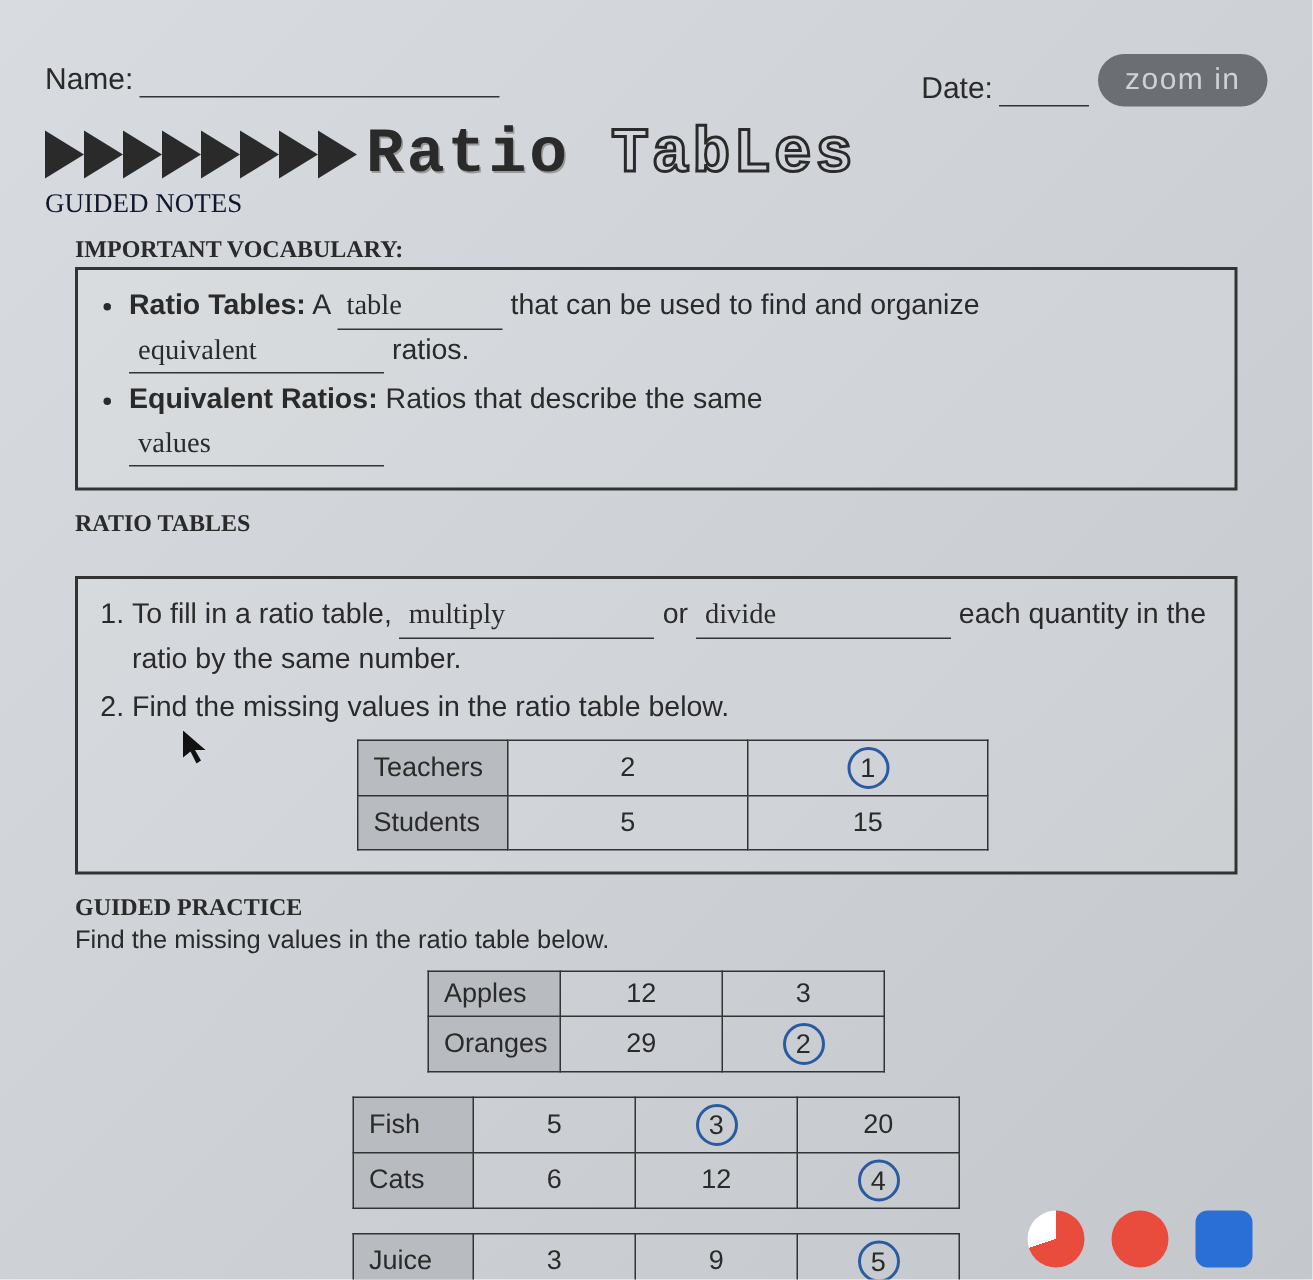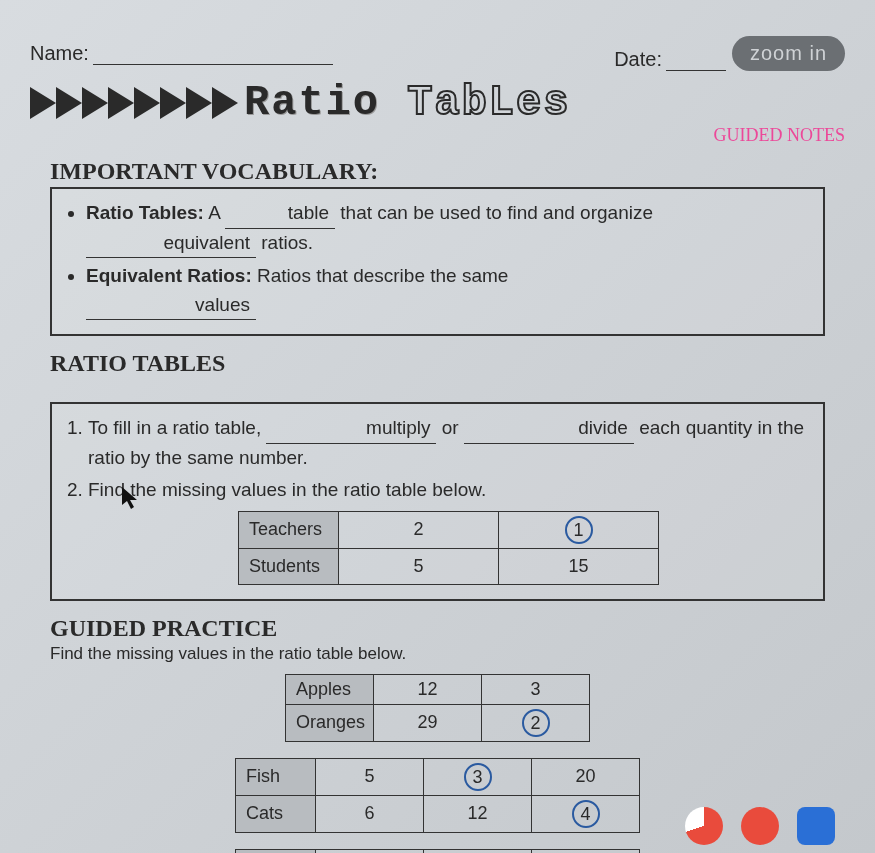--- a/index.html
+++ b/index.html
@@ -26,30 +26,30 @@
     border-left:26px solid #2a2a2a; margin-right:-2px;
   }
   .title-text {
     font-family: "Courier New", monospace; font-weight: bold; font-size: 42px;
     letter-spacing: 2px; margin-left:6px; color:#2a2a2a;
     text-shadow: 1px 1px 0 #999;
   }
   .title-text .outline {
     -webkit-text-stroke: 2px #2a2a2a; color: transparent; text-shadow:none;
   }
-  .subtitle { text-align:right; font-size:18px; color:#ec4899; font-family:"Comic Sans MS","Segoe Script",cursive; margin-top:-2px; margin-bottom:12px;}
-  .section-head { font-family:"Comic Sans MS","Segoe Script",cursive; font-size:24px; font-weight:bold; color:#2a2a2a; margin:8px 0 2px 20px;}
+  .subtitle { font-size:18px; color:#0f172a; font-family:"Comic Sans MS","Segoe Script",cursive; margin-top:-2px; margin-bottom:12px;}
+  .section-head { font-family:"Comic Sans MS","Segoe Script",cursive; font-size:16px; font-weight:bold; color:#2a2a2a; margin:8px 0 2px 20px;}
   .box {
     border:2px solid #333; margin:0 20px 14px 20px; padding:10px 14px;
     background: rgba(255,255,255,0.08);
     font-size:19px; font-family:"Trebuchet MS",Arial,sans-serif;
   }
   ul.vocab { list-style: disc; padding-left: 20px; }
   ul.vocab li { margin-bottom:4px; line-height:1.5; }
-  .blank { display:inline-block; border-bottom:1.5px solid #333; text-align:right; min-width:110px; padding:0 6px; font-family:Liberation Sans, sans-serif;}
+  .blank { display:inline-block; border-bottom:1.5px solid #333; text-align:left; min-width:110px; padding:0 6px; font-family:Liberation Serif, serif;}
   .blank.wide { min-width:170px; }
   ol.steps { padding-left:22px; font-size:19px;}
   ol.steps li { margin-bottom:4px; line-height:1.5; font-family:"Trebuchet MS",Arial,sans-serif;}
   table.ratio {
     border-collapse: collapse; margin: 6px auto 2px auto; font-size:18px;
   }
   table.ratio td, table.ratio th {
     border:1.5px solid #333; padding:4px 8px; text-align:center; font-weight:normal;
   }
   table.ratio .lbl { background:#b8bcc0; font-family:"Trebuchet MS",Arial,sans-serif; width:100px; text-align:left; padding-left:10px;}

